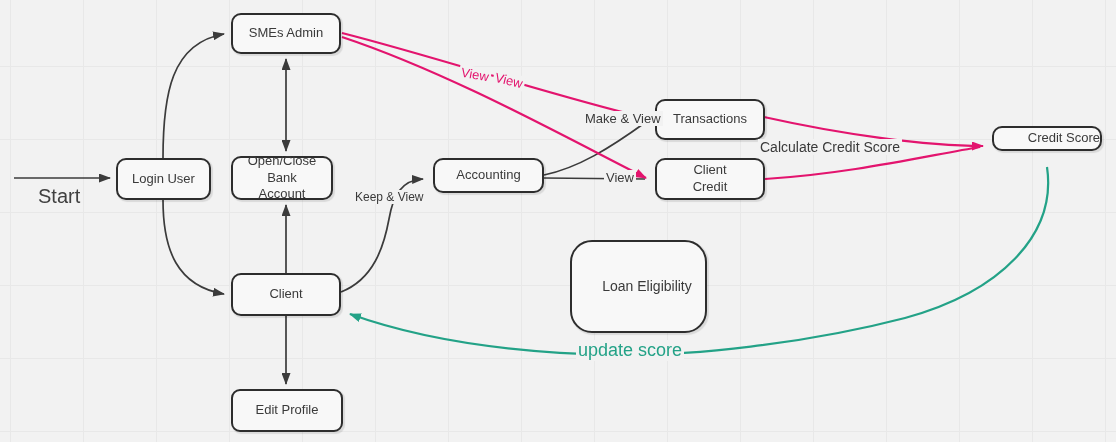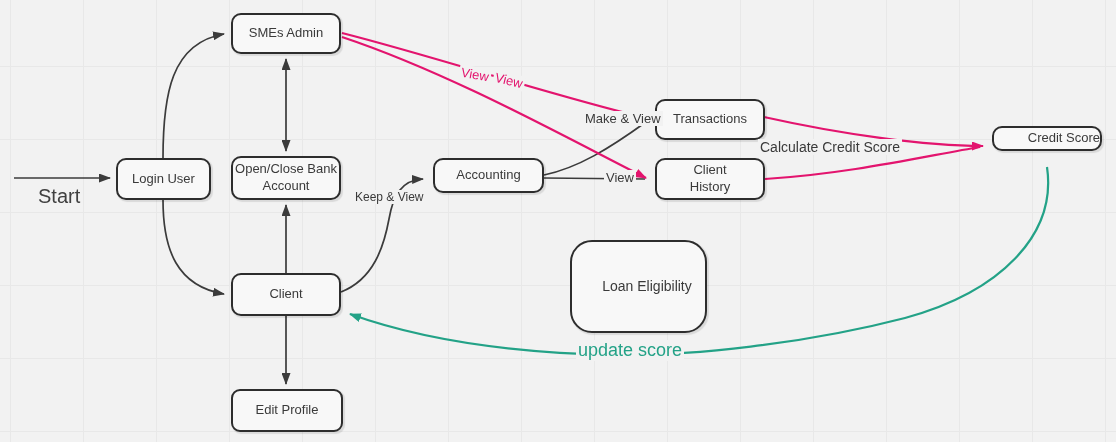--- a/index.html
+++ b/index.html
@@ -20,21 +20,21 @@
   svg.edges{position:absolute;left:0;top:0;z-index:1;}
   .node{
     position:absolute;z-index:2;box-sizing:border-box;
     background:#f8f8f8;border:2px solid #2d2d2d;border-radius:10px;
     display:flex;flex-direction:column;align-items:center;justify-content:center;
     color:#3a3a3a;font-size:13px;line-height:1.3;text-align:center;
     box-shadow:1.5px 1.5px 1px rgba(0,0,0,0.10);
   }
   .n-smes        {left:231px;top:13px; width:110px;height:41px;}
   .n-login       {left:116px;top:158px;width:95px; height:42px;}
-  .n-openclose   {left:231px;top:156px;width:110px;height:44px;}
+  .n-openclose   {left:231px;top:156px;width:102px;height:44px;}
   .n-client      {left:231px;top:273px;width:110px;height:43px;}
   .n-edit        {left:231px;top:389px;width:112px;height:43px;border-radius:9px;}
   .n-accounting  {left:433px;top:158px;width:111px;height:35px;}
   .n-transactions{left:655px;top:99px; width:110px;height:41px;}
   .n-clienthist  {left:655px;top:158px;width:110px;height:42px;}
   .n-creditscore {left:992px;top:126px;width:110px;height:25px;align-items:flex-end;}
   .n-loan        {left:570px;top:240px;width:137px;height:93px;border-radius:22px;font-size:14px;padding-left:17px;}
   .elabel{
     position:absolute;z-index:3;white-space:nowrap;
     background:#f2f2f2;padding:0 2px;color:#3a3a3a;font-size:13px;
@@ -101,21 +101,21 @@
     <span>Edit Profile</span>
   </div>
   <div class="node n-accounting">
     <span>Accounting</span>
   </div>
   <div class="node n-transactions">
     <span>Transactions</span>
   </div>
   <div class="node n-clienthist">
     <span>Client</span>
-    <span>History</span>
+    <span>Credit</span>
   </div>
   <div class="node n-creditscore">
     <span>Credit Score</span>
   </div>
   <div class="node n-loan">
     <span>Loan Eligibility</span>
   </div>
 
   <span class="elabel l-start">Start</span>
   <span class="elabel l-viewp1">View</span>

